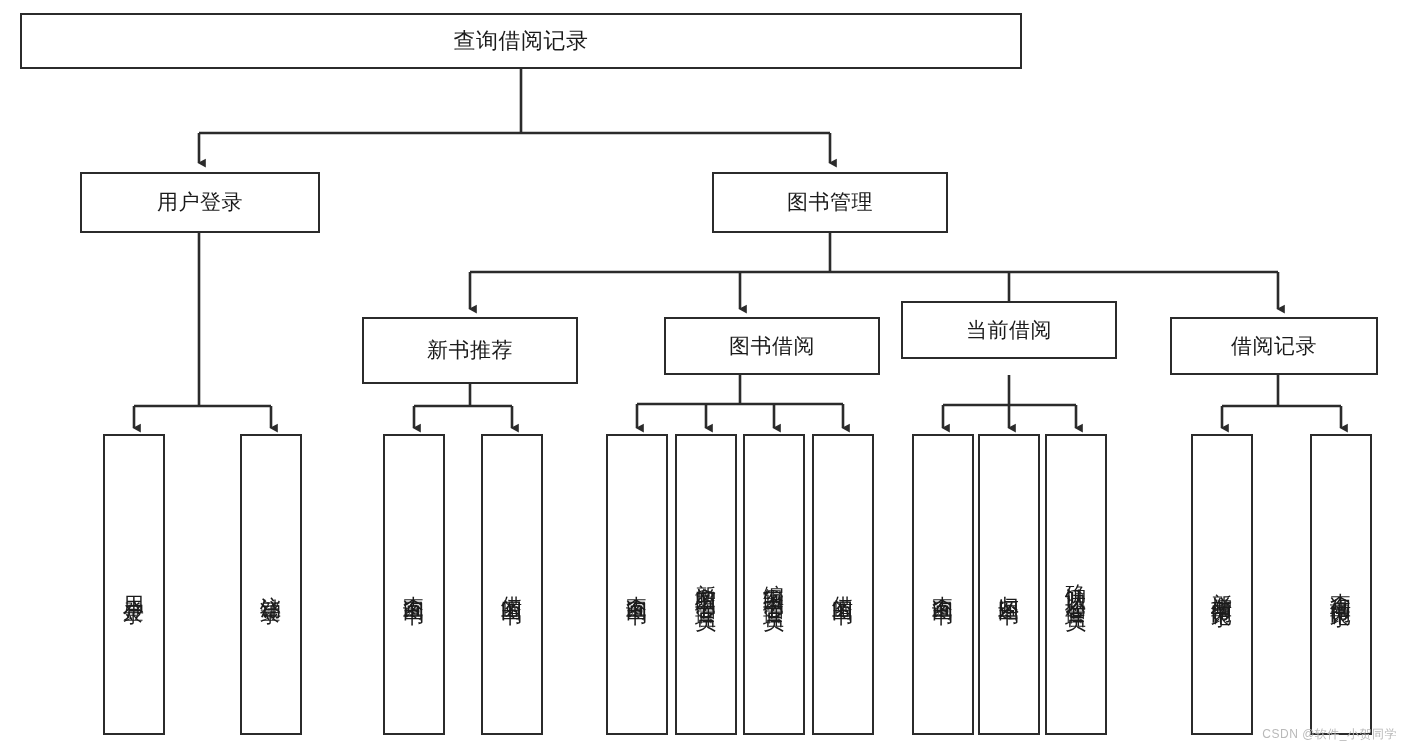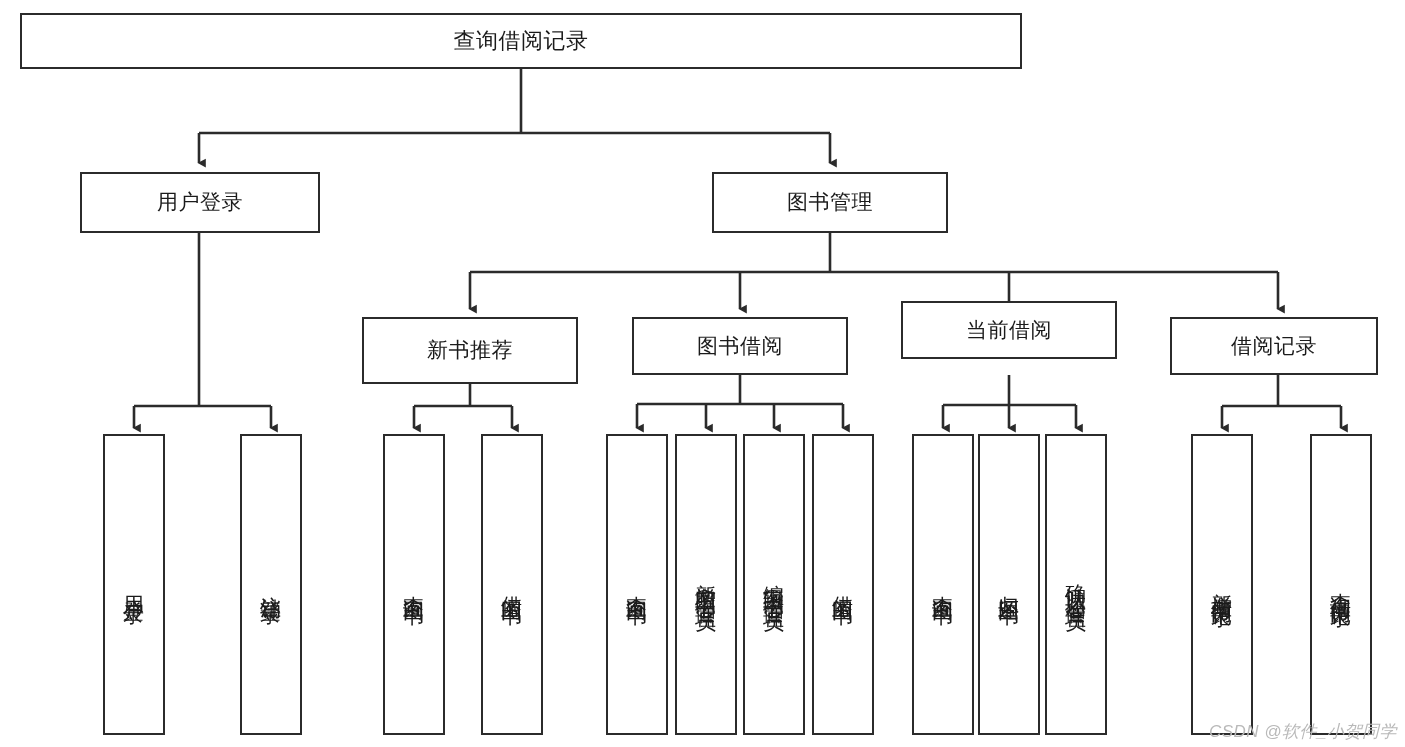--- a/index.html
+++ b/index.html
@@ -60,27 +60,26 @@
   .node.leaf.tall .node-label {
     letter-spacing: 4px;
   }
   .node.root .node-label {
     font-size: 22px;
   }
   #watermark {
     position: absolute;
     right: 8px;
     bottom: 4px;
-    font-size: 17px;
+    font-size: 12px;
     color: #b9b9b9;
     letter-spacing: 0.5px;
     z-index: 5;
     white-space: nowrap;
     font-family: "Liberation Sans", "DejaVu Sans", sans-serif;
-    font-style: italic;
   }
 </style>
 </head>
 <body>
 
 <div id="diagram-root">
 
   <svg id="edge-layer" viewBox="0 0 1405 747" width="1405" height="747" xmlns="http://www.w3.org/2000/svg">
     <defs>
       <marker id="arrowhead" markerWidth="10" markerHeight="10" refX="4.6" refY="7.2" orient="auto" markerUnits="userSpaceOnUse">
@@ -138,21 +137,21 @@
   <div class="node" style="left:80px; top:172px; width:240px; height:61px;">
     <span class="node-label">用户登录</span>
   </div>
   <div class="node" style="left:712px; top:172px; width:236px; height:61px;align-items:center;">
     <span class="node-label">图书管理</span>
   </div>
 
   <div class="node" style="left:362px; top:317px; width:216px; height:67px;">
     <span class="node-label">新书推荐</span>
   </div>
-  <div class="node" style="left:632px; top:317px; width:216px; height:58px;">
+  <div class="node" style="left:664px; top:317px; width:216px; height:58px;">
     <span class="node-label">图书借阅</span>
   </div>
   <div class="node" style="left:901px; top:301px; width:216px; height:58px;">
     <span class="node-label">当前借阅</span>
   </div>
   <div class="node" style="left:1170px; top:317px; width:208px; height:58px;">
     <span class="node-label">借阅记录</span>
   </div>
 
   <div class="node leaf" style="left:103px; top:434px; width:62px; height:301px;">

